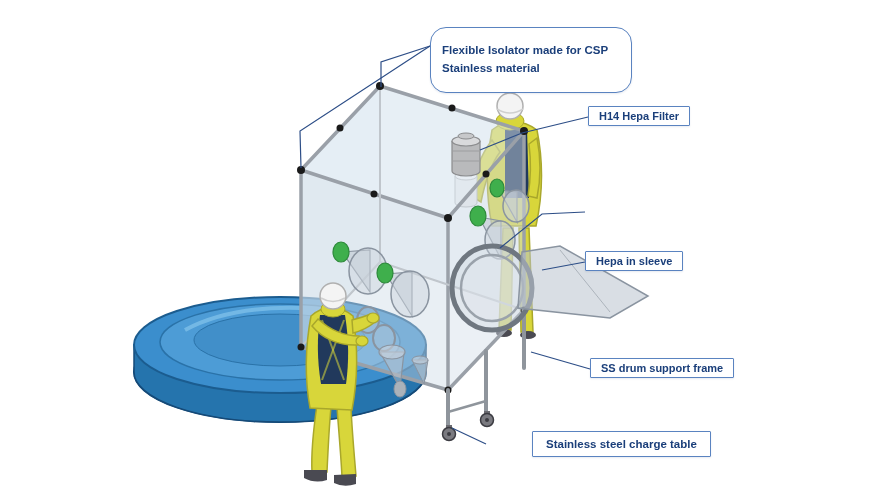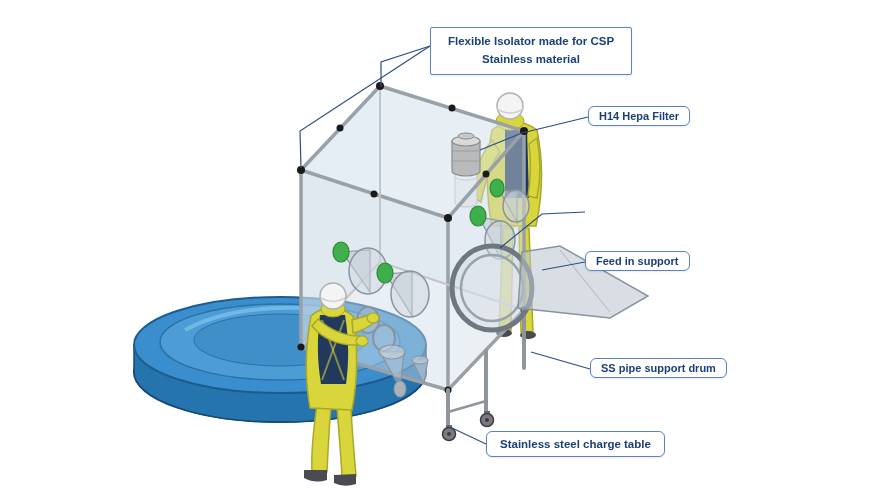--- a/index.html
+++ b/index.html
@@ -3,29 +3,29 @@
 <meta charset="utf-8">
 <style>
   html,body { margin:0; padding:0; background:#ffffff; }
   .stage {
     position:relative; width:893px; height:502px; background:#ffffff;
     overflow:hidden; font-family:"Liberation Sans", sans-serif;
   }
   .stage svg { position:absolute; left:0; top:0; }
   .callout {
     position:absolute; background:#ffffff; border:1.6px solid #5a83c0;
-    border-radius:6px; color:#1b3f7a; font-weight:bold; font-size:11px;
+    border-radius:1px; color:#1b3f7a; font-weight:bold; font-size:11px;
     padding:3px 10px; white-space:nowrap; z-index:3;
     box-shadow:0 1px 2px rgba(30,60,120,0.10);
   }
   .callout.big {
-    text-align:center; white-space:normal; width:178px; padding:5px 11px;
-    line-height:1.55; border-radius:2px; font-size:11.5px;
+    text-align:left; white-space:normal; width:178px; padding:14px 11px;
+    line-height:1.55; border-radius:16px; font-size:11.5px;
   }
-  .callout.table { font-size:11.5px; padding:6px 13px; }
+  .callout.table { font-size:11.5px; padding:6px 13px;margin-left:46px; }
 </style>
 </head>
 <body>
 
 <div class="stage">
 
   <svg width="893" height="502" viewBox="0 0 893 502">
 
     <g>
       <ellipse cx="280" cy="372" rx="146" ry="50" fill="#1d639c" stroke="#154a78" stroke-width="2"></ellipse>
@@ -186,19 +186,19 @@
   </svg>
 
   <div class="callout big" style="left:430px; top:27px;">
     <span>Flexible Isolator made for CSP</span><br>
     <span>Stainless material</span>
   </div>
 
   <div class="callout" style="left:588px; top:106px;">H14 Hepa Filter</div>
 
 
-  <div class="callout" style="left:585px; top:251px;">Feed in support</div>
-
-  <div class="callout" style="left:590px; top:358px;">SS pipe support drum</div>
+  <div class="callout" style="left:585px; top:251px;">Hepa in sleeve</div>
+
+  <div class="callout" style="left:590px; top:358px;">SS drum support frame</div>
 
   <div class="callout table" style="left:486px; top:431px;">Stainless steel charge table</div>
 
 </div>
 
 </body></html>

